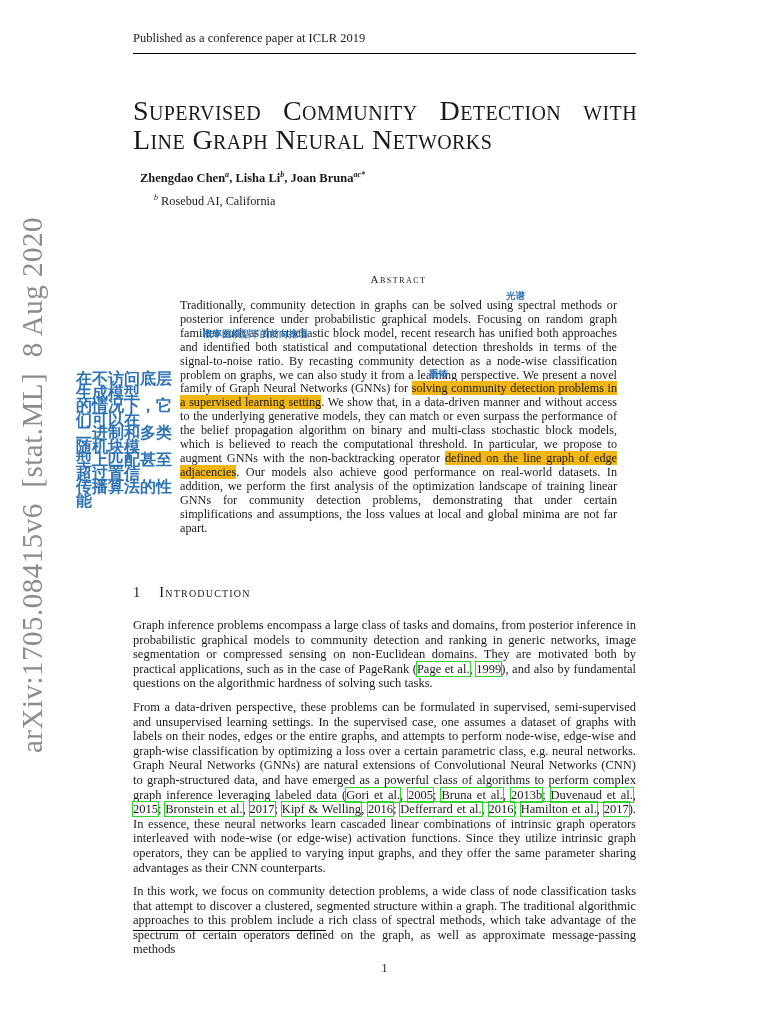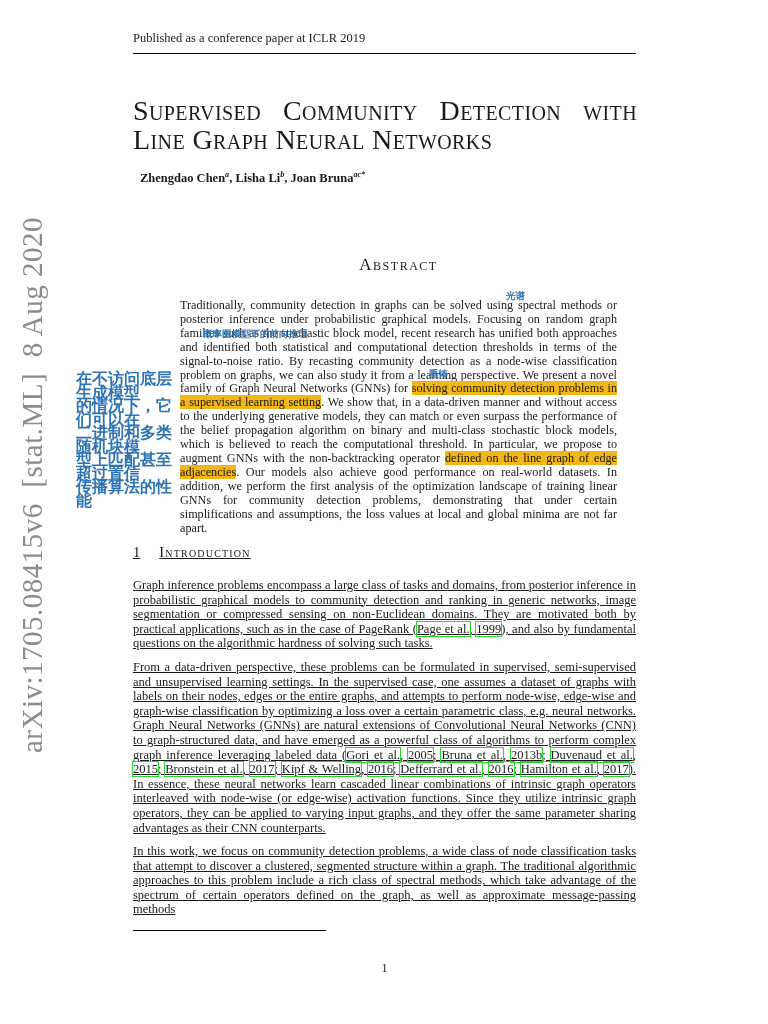--- a/index.html
+++ b/index.html
@@ -13,31 +13,31 @@
   .header-rule { position:absolute; left:133px; top:53px; width:503px; height:1px; background:#000; }
   .title {
     position:absolute; left:133px; top:96px; width:504px;
     font-size:28px; font-weight:normal; font-variant:small-caps;
     line-height:29px; letter-spacing:0.4px; text-align:justify;
   }
   .authors { position:absolute; left:140px; top:170px; width:480px; font-size:12.5px; font-weight:bold; }
   .affiliations { position:absolute; left:154px; top:191px; width:480px; font-size:12.3px; line-height:14.8px; }
   .sup { vertical-align:super; font-size:0.65em; font-style:italic; }
   .abs-heading {
-    position:absolute; left:180px; top:255px; width:437px; text-align:center;
-    font-variant:small-caps; font-size:17px; letter-spacing:1.5px;
+    position:absolute; left:180px; top:273px; width:437px; text-align:center;
+    font-variant:small-caps; font-size:11px; letter-spacing:1.5px;
   }
   .abs-body {
     position:absolute; left:180px; top:299px; width:437px;
     font-size:12.2px; line-height:13.9px; text-align:justify;
   }
   .hl { background:#f2b616; }
   .box-green { outline:1px solid #2fd32f; outline-offset:0px; }
   .box-cyan { outline:1px solid #1ad1da; outline-offset:0px; }
-  .content-col { position:absolute; left:133px; top:544px; width:503px;text-decoration:underline; }
+  .content-col { position:absolute; left:133px; top:584px; width:503px; }
   .sec-heading { font-size:14.5px; margin-bottom:17px; }
   .sec-num { margin-right:19px; }
   .sec-title { font-variant:small-caps; letter-spacing:1.2px; }
   .body-para { font-size:12.5px; line-height:14.6px; text-align:justify; margin-bottom:9px; }
   .foot-rule { position:absolute; left:133px; top:930px; width:193px; height:1px; background:#000; }
   .footnote { position:absolute; left:133px; top:935px; width:503px; font-size:11.3px; text-indent:9px; }
   .footnote .sup { font-style:normal; }
   .page-num { position:absolute; left:133px; top:961px; width:503px; text-align:center; font-size:12px; }
   .arxiv-side {
     position:absolute; left:16px; top:753px; transform:rotate(-90deg); transform-origin:0 0;
@@ -70,20 +70,21 @@
 传播算法的性能</div>
 
   <div class="header-line">Published as a conference paper at ICLR 2019</div>
   <div class="header-rule"></div>
 
   <h1 class="title">Supervised Community Detection with Line Graph Neural Networks</h1>
 
   <div class="authors"><span>Zhengdao Chen</span><span class="sup">a</span><span>, Lisha Li</span><span class="sup">b</span><span>, Joan Bruna</span><span class="sup">ac*</span></div>
 
   <div class="affiliations">
+    <div><span class="sup">b</span><span> Rosebud AI, California</span></div>
   </div>
 
   <div class="abs-heading">Abstract</div>
 
   <div class="abs-body"><span>Traditionally, community detection in graphs can be solved using spectral methods or posterior inference under probabilistic graphical models. Focusing on random graph families such as the stochastic block model, recent research has unified both approaches and identified both statistical and computational detection thresholds in terms of the signal-to-noise ratio. By recasting community detection as a node-wise classification problem on graphs, we can also study it from a learning perspective. We present a novel family of Graph Neural Networks (GNNs) for </span><span class="hl">solving community detection problems in a supervised learning setting</span><span>. We show that, in a data-driven manner and without access to the underlying generative models, they can match or even surpass the performance of the belief propagation algorithm on binary and multi-class stochastic block models, which is believed to reach the computational threshold. In particular, we propose to augment GNNs with the non-backtracking operator </span><span class="hl">defined on the line graph of edge adjacencies</span><span>. Our models also achieve good performance on real-world datasets. In addition, we perform the first analysis of the optimization landscape of training linear GNNs for community detection problems, demonstrating that under certain simplifications and assumptions, the loss values at local and global minima are not far apart.</span></div>
 
   <div class="ann ann-spectral">光谱</div>
   <div class="ann ann-inference">概率图模型下的前向推理</div>
   <div class="ann ann-recast">重铸</div>
 

